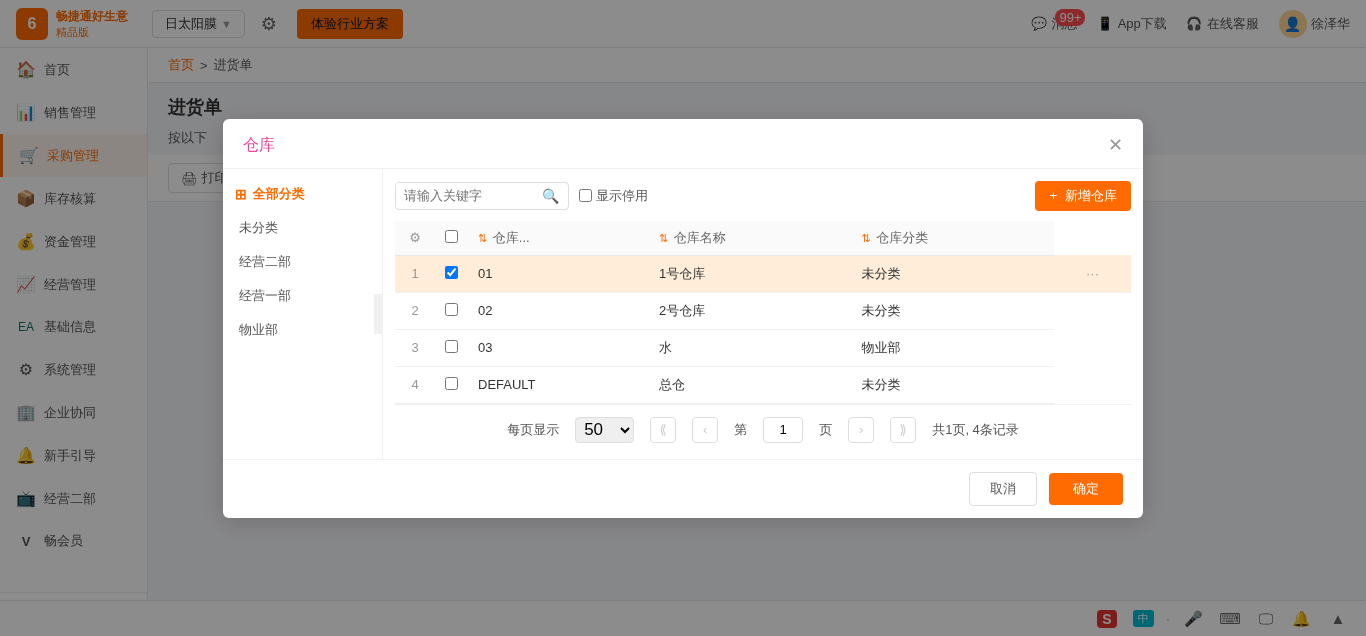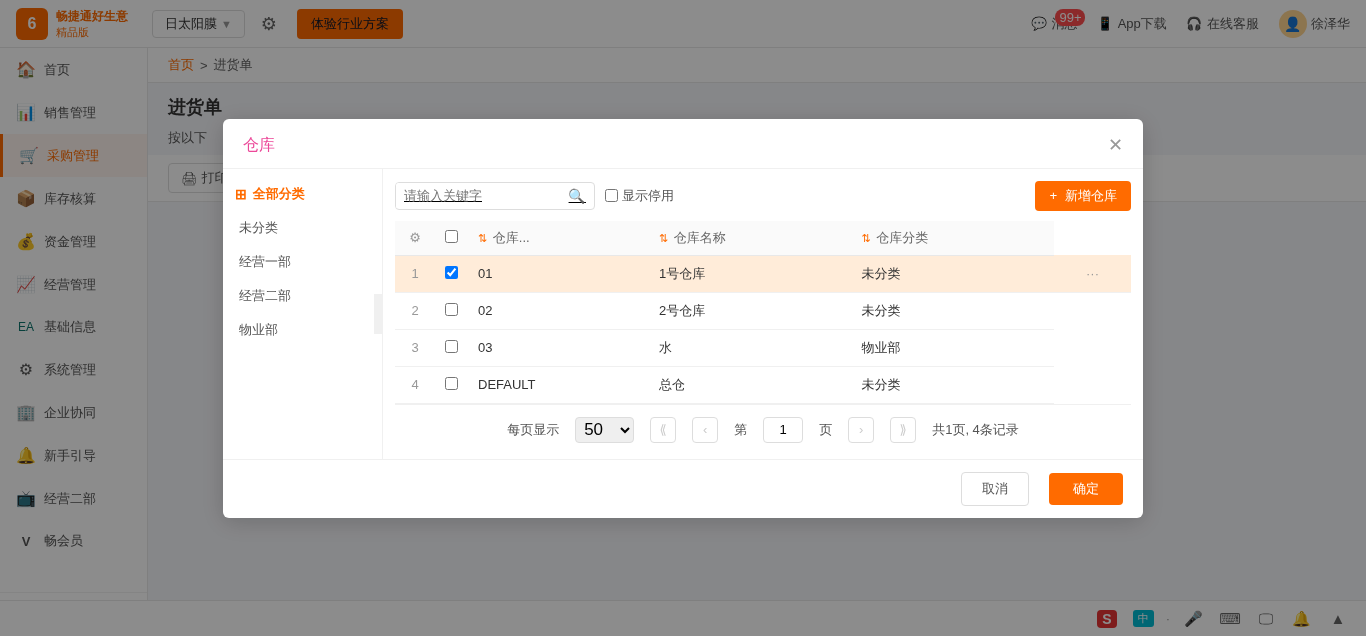--- a/index.html
+++ b/index.html
@@ -279,22 +279,21 @@
       align-items: center;
       gap: 10px;
       margin-bottom: 10px;
     }
     .search-box {
       display: flex;
       align-items: center;
       border: 1px solid #ddd;
       border-radius: 4px;
       overflow: hidden;
-      width: 200px;
-      text-decoration: underline;
+      width: 174px;
     }
     .search-box input {
       border: none;
       outline: none;
       padding: 5px 8px;
       font-size: 13px;
       width: 100%;
       color: #999;
     }
     .search-icon-btn {
@@ -395,21 +394,21 @@
       padding: 0 4px;
       outline: none;
       cursor: pointer;
     }
 
     
     .dialog-footer {
       display: flex;
       align-items: center;
       justify-content: flex-end;
-      gap: 20px;
+      gap: 12px;
       padding: 12px 20px;
       border-top: 1px solid #f0f0f0;
     }
     .btn-cancel {
       padding: 7px 20px;
       border: 1px solid #ddd;
       border-radius: 4px;
       background: #fff;
       cursor: pointer;
       font-size: 13px;
@@ -601,22 +600,22 @@
     </div>
 
     <div class="dialog-body">
 
       <div class="cat-sidebar">
         <div class="cat-header">
           <span style="font-size:14px;">⊞</span>
           <span>全部分类</span>
         </div>
         <div class="cat-item">未分类</div>
+        <div class="cat-item">经营二部</div>
         <div class="cat-item">经营一部</div>
-        <div class="cat-item">经营二部</div>
         <div class="cat-item">物业部</div>
         <div class="cat-collapse">《</div>
       </div>
 
       <div class="table-area">
 
         <div class="table-toolbar">
           <div class="search-box">
             <input type="text" placeholder="请输入关键字" style="">
             <span class="search-icon-btn">🔍</span>

